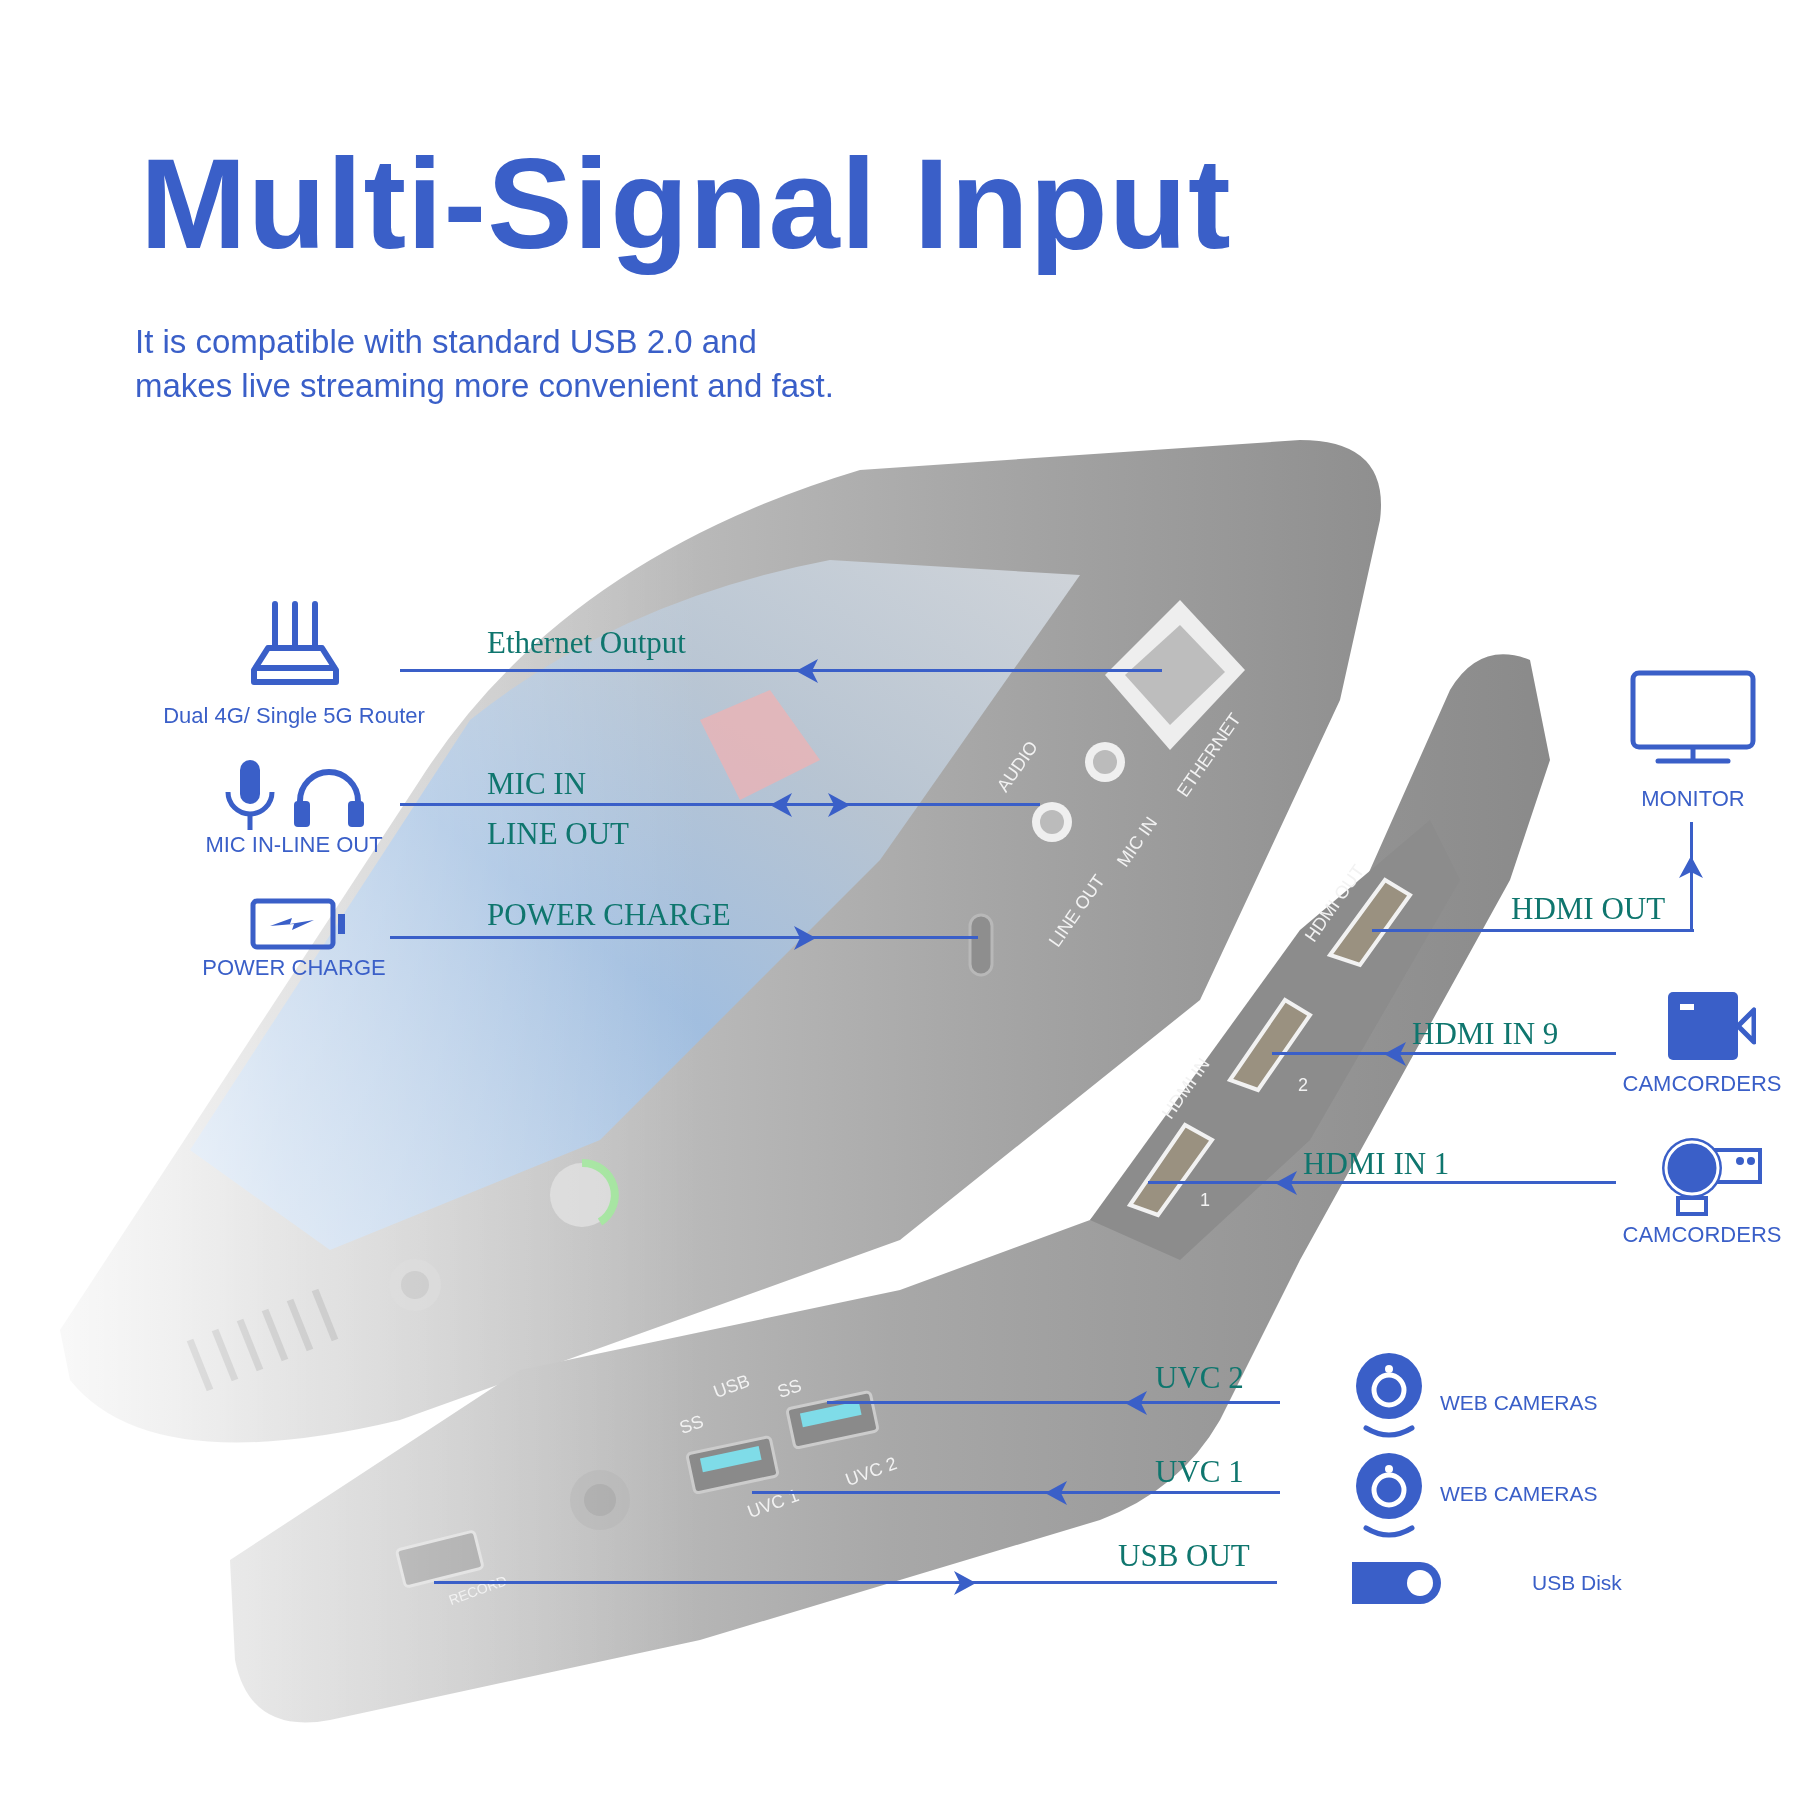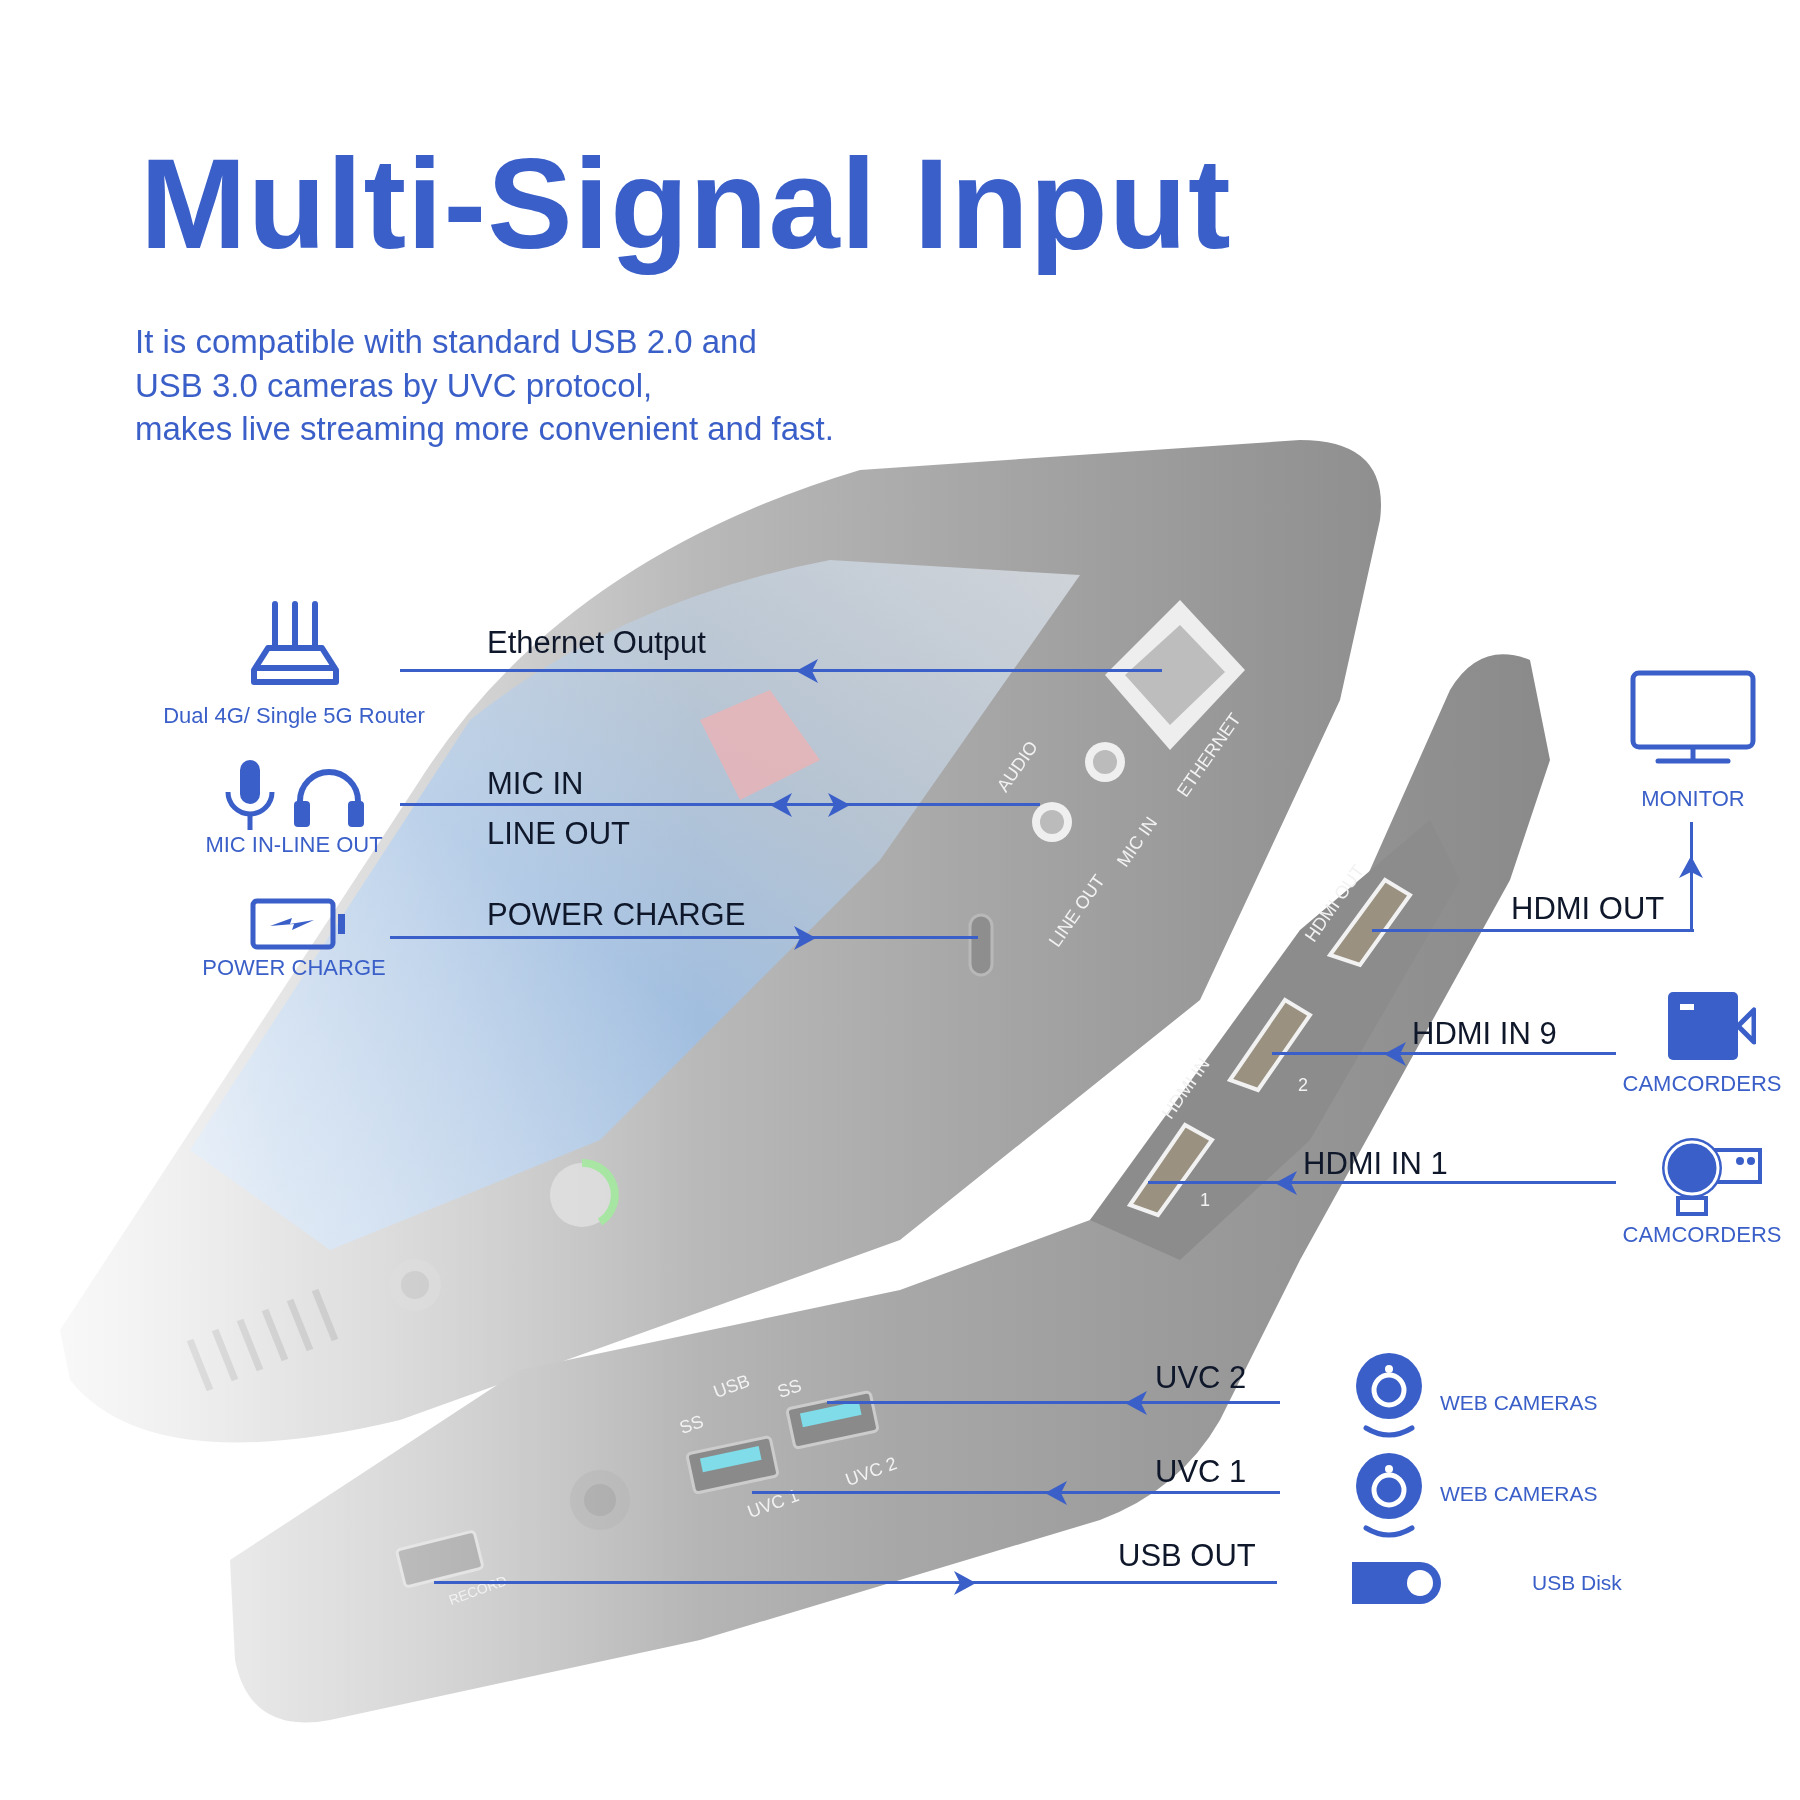--- a/index.html
+++ b/index.html
@@ -1,21 +1,21 @@
 <!DOCTYPE html>
 <html><head>
 <meta charset="utf-8">
 <style>
   html, body { margin:0; padding:0; background:#ffffff; }
   body { width:1800px; height:1800px; position:relative; overflow:hidden; font-family:"Liberation Sans", "DejaVu Sans", sans-serif; color:#3a5fc8; }
   .abs { position:absolute; }
   .title { left:128px; top:128px; font-size:128px; font-weight:700; letter-spacing:1px; color:#3a5fc8; line-height:1; white-space:nowrap; }
   .desc { left:135px; top:320px; font-size:33px; line-height:43.5px; color:#3a5fc8; }
   .desc div { white-space:nowrap; }
-  .lbl { font-size:31px; color:#0f172a; white-space:nowrap; line-height:1; }
+  .lbl { font-size:31px; color:#0f766e; white-space:nowrap; line-height:1;font-family:Liberation Serif, serif; }
   .small { font-size:22px; color:#3a5fc8; white-space:nowrap; line-height:1; }
   .center { transform:translateX(-50%); text-align:center; }
   .line { position:absolute; background:#3a5fc8; height:3px; }
   .vline { position:absolute; background:#3a5fc8; width:3px; }
   svg { display:block; }
   
   .device-wrap { position:absolute; left:0; top:0; width:1800px; height:1800px; pointer-events:none; }
   .fade { position:absolute; left:0; top:380px; width:700px; height:1350px; background:linear-gradient(90deg, rgba(255,255,255,0.85) 0%, rgba(255,255,255,0.4) 40%, rgba(255,255,255,0) 100%); }
   .port-label { position:absolute; color:#f2f2f2; font-size:18px; white-space:nowrap; transform-origin:left bottom; }
 </style>
@@ -105,21 +105,20 @@
   <span class="port-label" style="left:684px;top:1418px;transform:rotate(-20deg);">SS</span>
   <span class="port-label" style="left:782px;top:1382px;transform:rotate(-20deg);">SS</span>
   <span class="port-label" style="left:752px;top:1502px;transform:rotate(-20deg);">UVC 1</span>
   <span class="port-label" style="left:850px;top:1470px;transform:rotate(-20deg);">UVC 2</span>
   <span class="port-label" style="left:452px;top:1592px;transform:rotate(-20deg);font-size:14px;">RECORD</span>
 </div>
 
 <h1 class="abs title" style="margin:12px;">Multi-Signal Input</h1>
 <div class="abs desc">
   <div>It is compatible with standard USB 2.0 and</div>
-  <div>USB 3.0 cameras by UVC protocol,</div>
   <div>makes live streaming more convenient and fast.</div>
 </div>
 
 <div class="abs" style="left:248px;top:600px;">
   <svg width="94" height="88" viewBox="0 0 94 88">
     <g stroke="#3a5fc8" stroke-width="6" fill="none" stroke-linecap="round">
       <line x1="27" y1="4" x2="27" y2="48"></line>
         <line x1="47" y1="4" x2="47" y2="48"></line>
         <line x1="67" y1="4" x2="67" y2="48"></line>
       <path d="M20 48 L74 48 L88 70 L88 82 L6 82 L6 70 Z" stroke-linejoin="round"></path>

